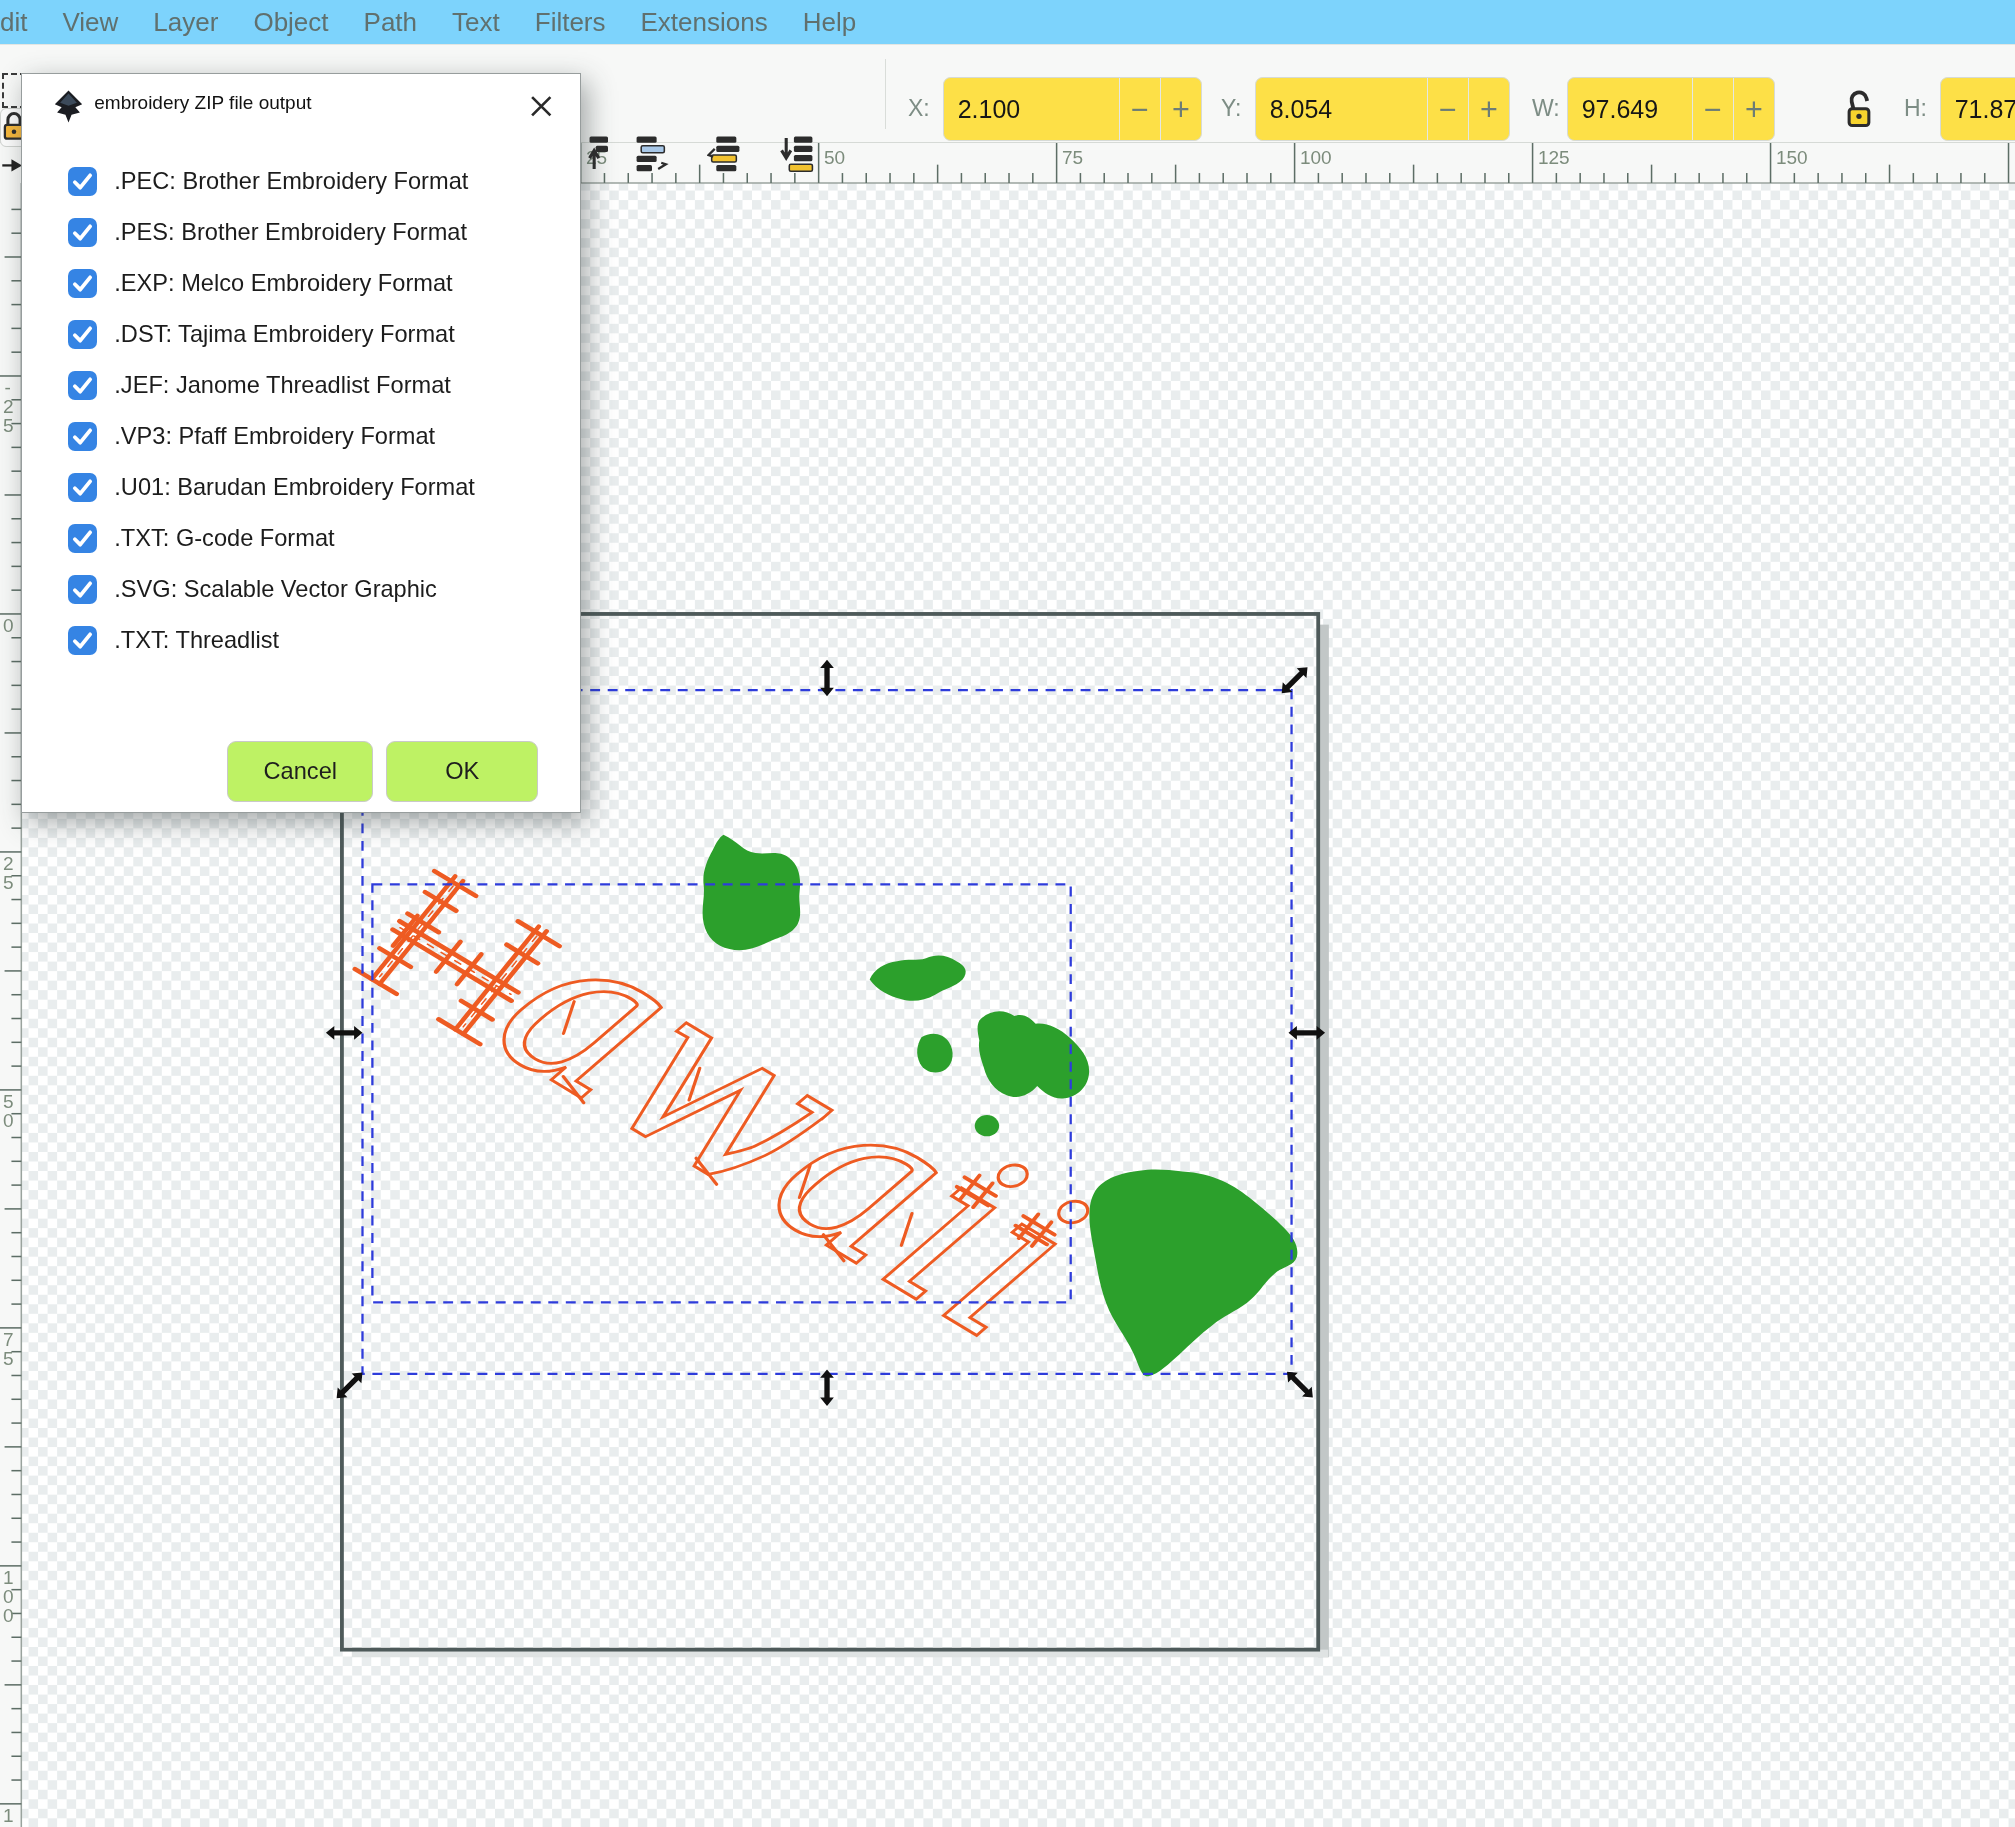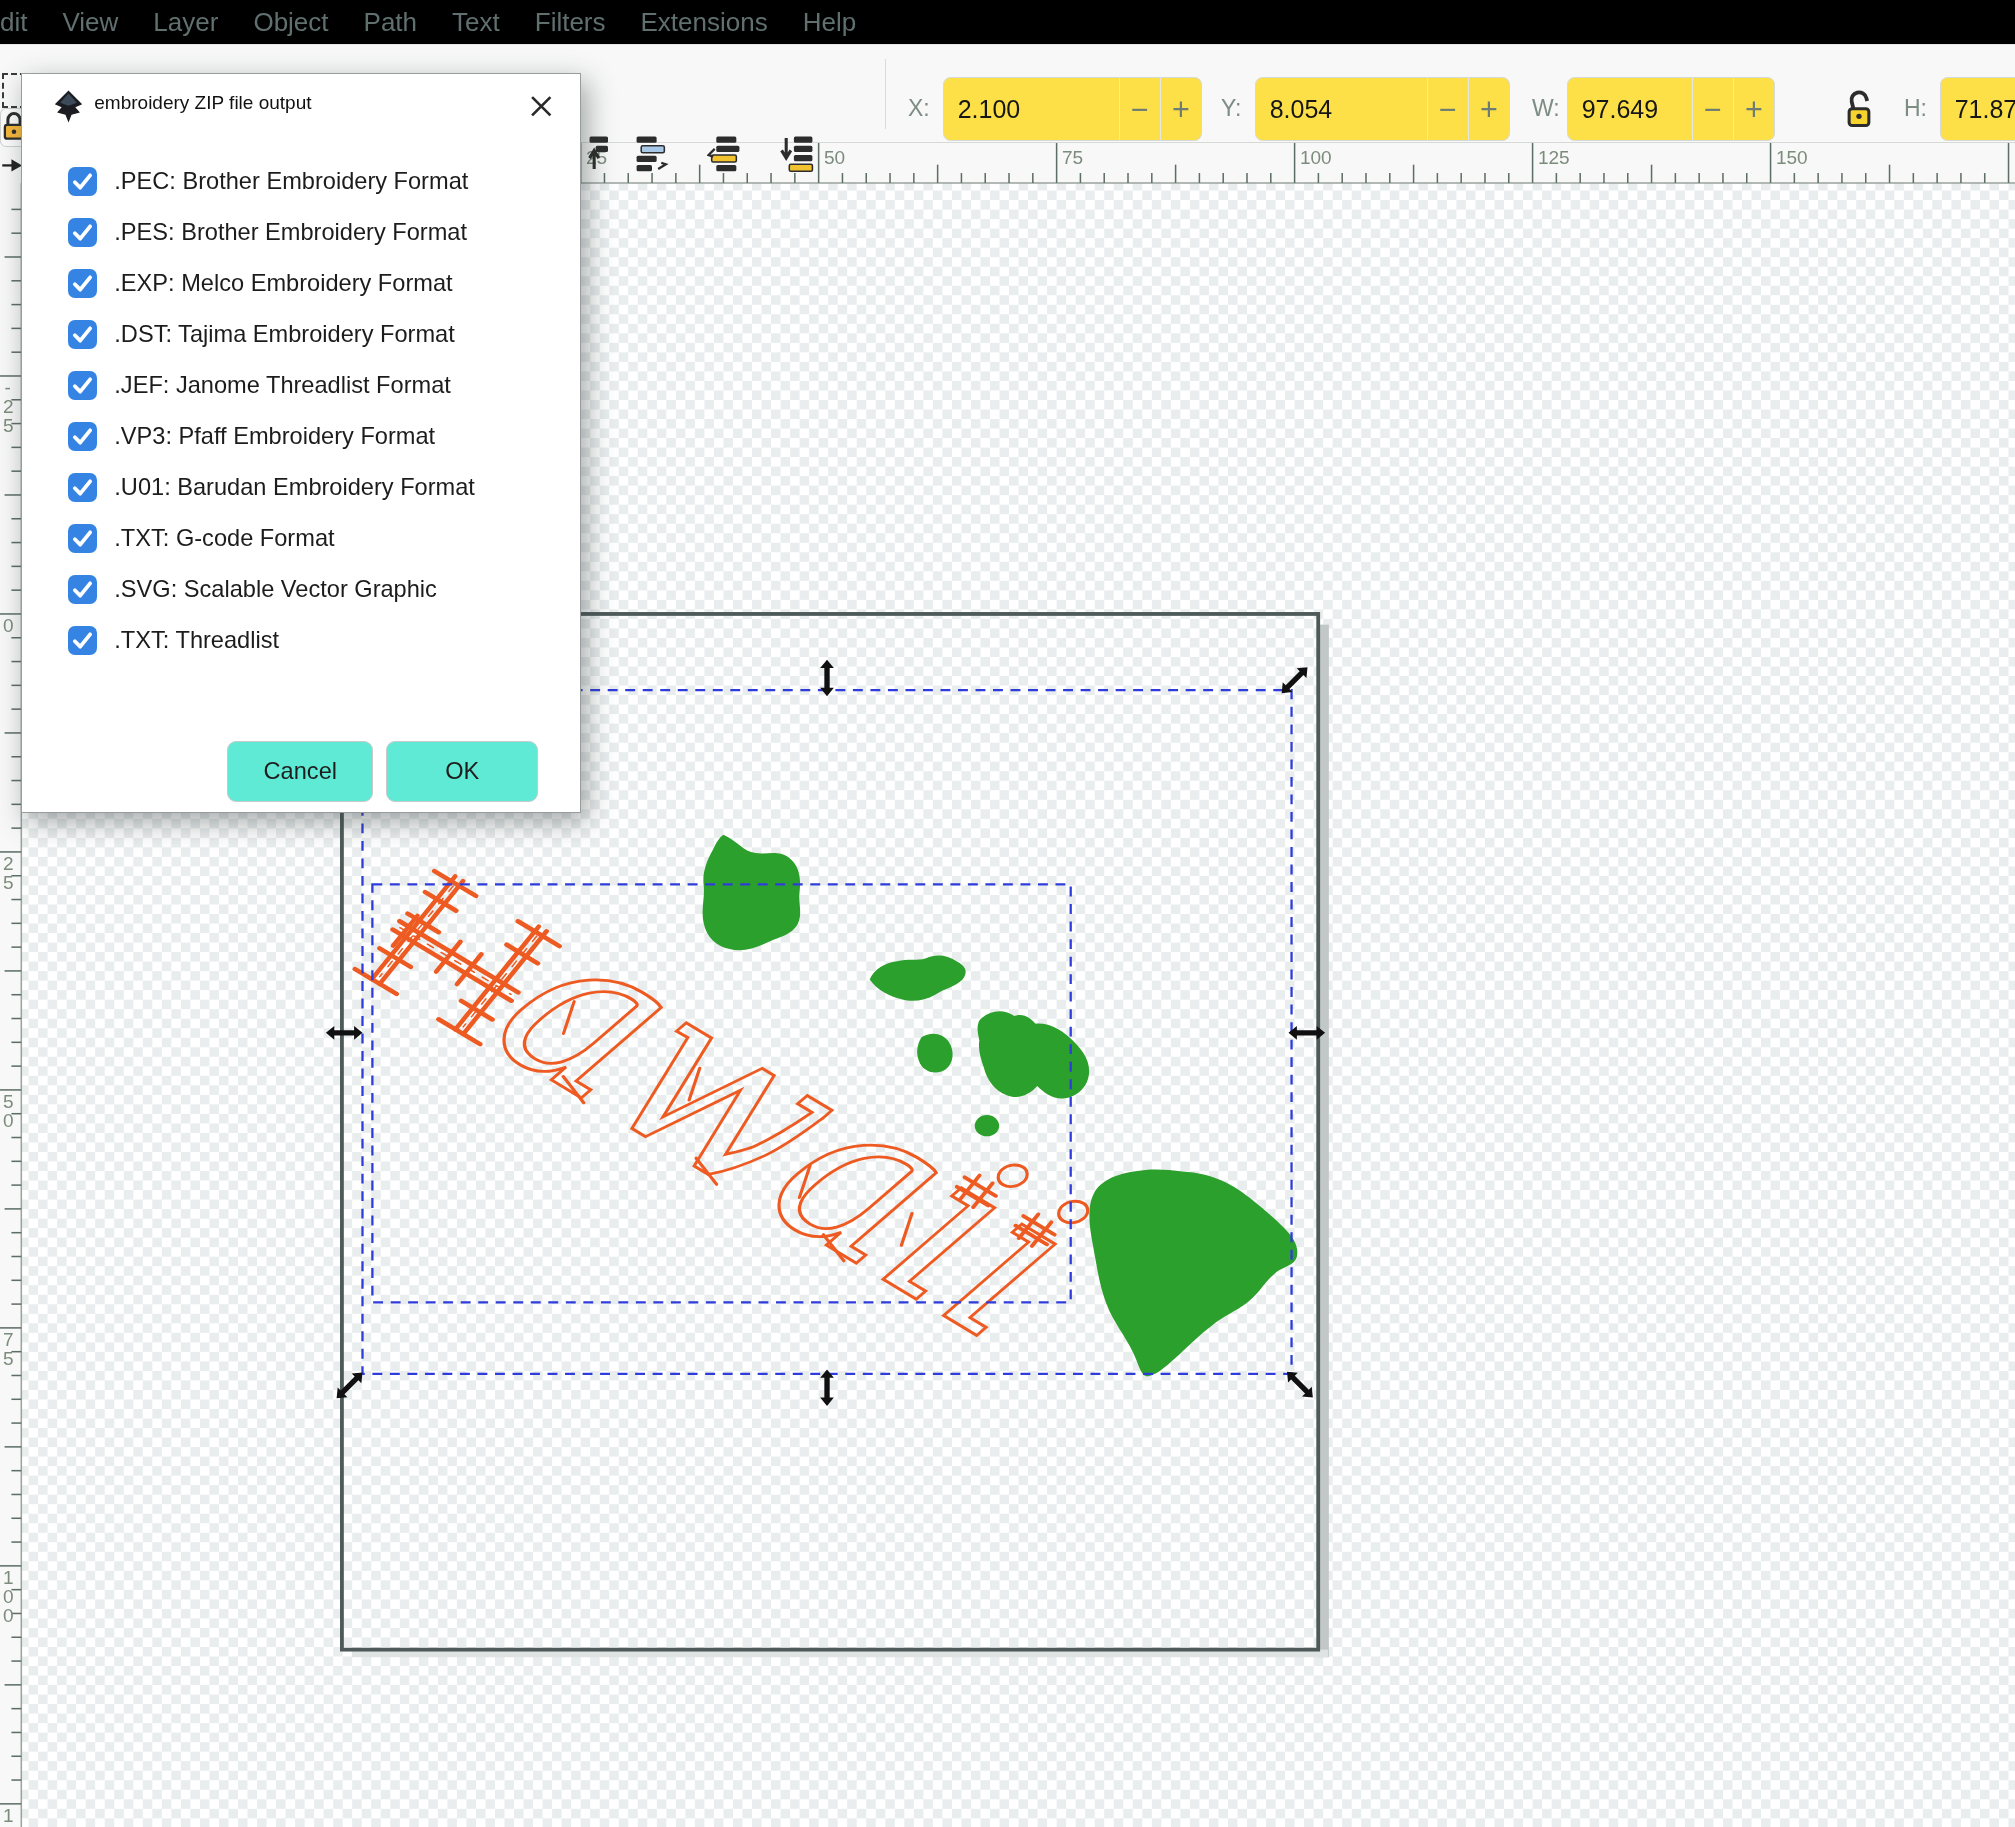--- a/index.html
+++ b/index.html
@@ -1,20 +1,20 @@
 <!DOCTYPE html>
 <html style="font-size:12.2px"><head>
 <meta charset="utf-8">
 <style>
   html,body{margin:0;padding:0;}
   body{width:2015px;height:1828px;overflow:hidden;background:#f7f8f7;
        font-family:"Liberation Sans",sans-serif;position:relative;}
   #scene{position:absolute;left:0;top:0;}
   
-  #menubar{position:absolute;left:0;top:0;width:2015px;height:44px;background:#000000;
+  #menubar{position:absolute;left:0;top:0;width:2015px;height:44px;background:#7dd3fc;
            border-bottom:0.8px solid #e3e6e3;display:flex;align-items:center;gap:35px;z-index:3;}
   .menu-item{font-size:26px;color:#60706e;cursor:default;}
   #toolbar{position:absolute;left:0;top:45px;width:2015px;height:97px;background:#f7f8f7;
            border-bottom:0.8px solid #d6dad6;z-index:3;}
   .tb-sep{position:absolute;top:13.7px;height:70px;width:0.8px;background:#d9ddd9;}
   .zicon{position:absolute;top:90px;width:34px;height:37px;}
   .field-label{position:absolute;top:50px;font-size:23px;color:#7d8d85;}
   .spinbox{position:absolute;top:32px;height:64px;background:#fde047;border:1.5px solid #d6dad6;
            border-radius:7.6px;display:flex;align-items:center;box-sizing:border-box;}
   .spin-val{font-size:25px;color:#161616;padding-left:13.7px;flex:1;}
@@ -31,21 +31,21 @@
           box-shadow:6.1px 9.1px 26px rgba(50,60,60,.45);}
   #dlg-title-row{position:absolute;left:0;top:0;width:100%;height:53px;}
   #dlg-logo{position:absolute;left:29px;top:15.2px;}
   #dlg-title{position:absolute;left:72px;top:18.3px;font-size:19px;color:#121212;}
   #dlg-close{position:absolute;left:504px;top:17px;width:30.5px;height:30.5px;cursor:pointer;}
   #format-list{position:absolute;left:0;top:82px;width:100%;}
   .fmt-row{height:51px;display:flex;align-items:center;}
   .checkbox{width:29px;height:29px;margin-left:46px;border-radius:6.9px;background:#3584e4;
             display:flex;align-items:center;justify-content:center;flex:none;}
   .fmt-label{margin-left:17px;font-size:23.6px;color:#1c1c1c;white-space:nowrap;}
-  .dlg-btn{position:absolute;top:667px;height:61px;background:#5eead4;border:1.5px solid #c9c9c9;
+  .dlg-btn{position:absolute;top:667px;height:61px;background:#bef264;border:1.5px solid #c9c9c9;
            border-radius:9.1px;font-size:23.6px;color:#1e1e1e;display:flex;align-items:center;
            justify-content:center;box-sizing:border-box;}
   #btn-cancel{left:205px;width:146px;}
   #btn-ok{left:364px;width:152px;}
 </style>
 </head>
 <body>
 
 <svg id="scene" width="2015" height="1828" viewBox="0 0 2646 2400">
   <defs>

